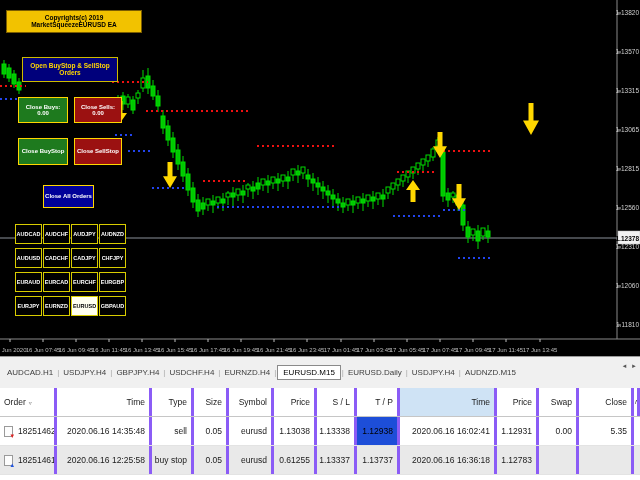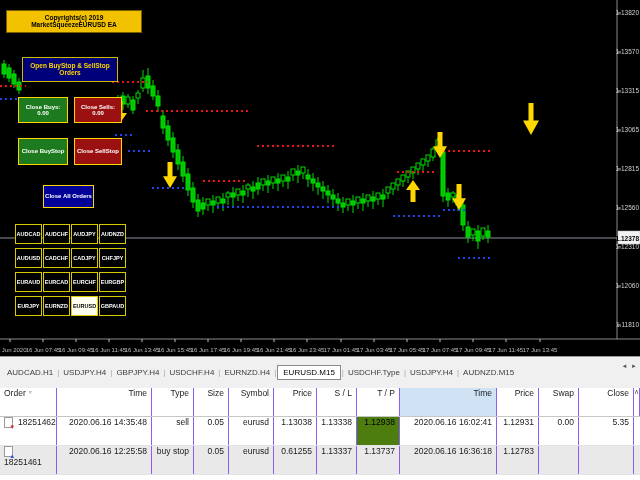--- a/index.html
+++ b/index.html
@@ -26,24 +26,24 @@
   .panel{position:absolute;left:0;top:356px;width:640px;height:124px;background:#f0f0f0;border-top:1px solid #9a9a9a;}
   .tabbar{position:relative;height:31px;display:flex;align-items:center;padding-left:4px;color:#3c3c3c;font-size:8px;white-space:nowrap;overflow:hidden;}
   .tab{padding:1px 3px;cursor:default;}
   .tab.sel{background:#fff;border:1px solid #8a8a8a;padding:2px 5px;color:#000;}
   .tabsep{color:#a8a8a8;padding:0 1px;}
   .tabscroll{position:absolute;right:2px;top:6px;font-size:6px;color:#555;letter-spacing:1px;}
   .grid{position:absolute;left:0;top:31px;width:640px;height:93px;background:#fff;font-size:8.5px;color:#1a1a1a;}
   .trow{display:flex;height:29px;border-bottom:1px solid #e3e3e3;}
   .trow.hdr{border-bottom:1px solid #c6c6c6;}
   .trow.selrow{background:#e9e9e9;}
-  .tcell{display:flex;padding:0 4px;border-right:1px solid #8b5cf6;overflow:hidden;white-space:nowrap;}
+  .tcell{display:flex;align-items:center;padding:0 4px;border-right:3px solid #8b5cf6;overflow:hidden;white-space:nowrap;}
   .tcell.r{justify-content:flex-end;}
   .tcell.hl-blue{background:#cfe3f5;}
-  .tcell.hl-green{background:#4d7c0f;color:#000;}
+  .tcell.hl-green{background:#1d4ed8;color:#000;}
   .doc-ico{position:relative;width:9px;height:11px;background:#fdfdfd;border:1px solid #9a9a9a;margin-right:5px;flex:0 0 auto;}
   .doc-ico .mark{position:absolute;right:-2px;bottom:-3px;font-size:7px;line-height:7px;}
   .mark.sell{color:#d22;}
   .mark.buy{color:#2255dd;}
   .sortg{color:#777;font-size:6px;margin-left:3px;}
   .colscroll{color:#555;font-size:7px;}
 </style>
 </head>
 <body>
 
@@ -323,21 +323,21 @@
         <span class="tab">USDJPY.H4</span>
         <span class="tabsep">|</span>
         <span class="tab">GBPJPY.H4</span>
         <span class="tabsep">|</span>
         <span class="tab">USDCHF.H4</span>
         <span class="tabsep">|</span>
         <span class="tab">EURNZD.H4</span>
         <span class="tabsep">|</span>
         <span class="tab sel">EURUSD.M15</span>
         <span class="tabsep">|</span>
-        <span class="tab">USDCHF.Type</span>
+        <span class="tab">EURUSD.Daily</span>
         <span class="tabsep">|</span>
         <span class="tab">USDJPY.H4</span>
         <span class="tabsep">|</span>
         <span class="tab">AUDNZD.M15</span>
         <span class="tabscroll">◄ ►</span>
       </div>
     <div class="grid" id="tradeTable">
         <div class="trow hdr">
           <div class="tcell" style="width: 57px;">Order<span class="sortg">▿</span></div>
           <div class="tcell r" style="width: 95px;">Time</div>
@@ -388,21 +388,21 @@
             <span>1.12931</span>
           </div>
           <div class="tcell r" style="width: 40px;">
             <span>0.00</span>
           </div>
           <div class="tcell r" style="width: 55px;">
             <span>5.35</span>
           </div>
         </div>
         <div class="trow selrow">
-          <div class="tcell" style="width: 57px; flex-direction: column;">
+          <div class="tcell" style="width: 57px;">
             <span class="doc-ico">
               <span class="mark buy">▴</span>
             </span>
             <span>18251461</span>
           </div>
           <div class="tcell r" style="width: 95px;">
             <span>2020.06.16 12:25:58</span>
           </div>
           <div class="tcell r" style="width: 42px;">
             <span>buy stop</span>

